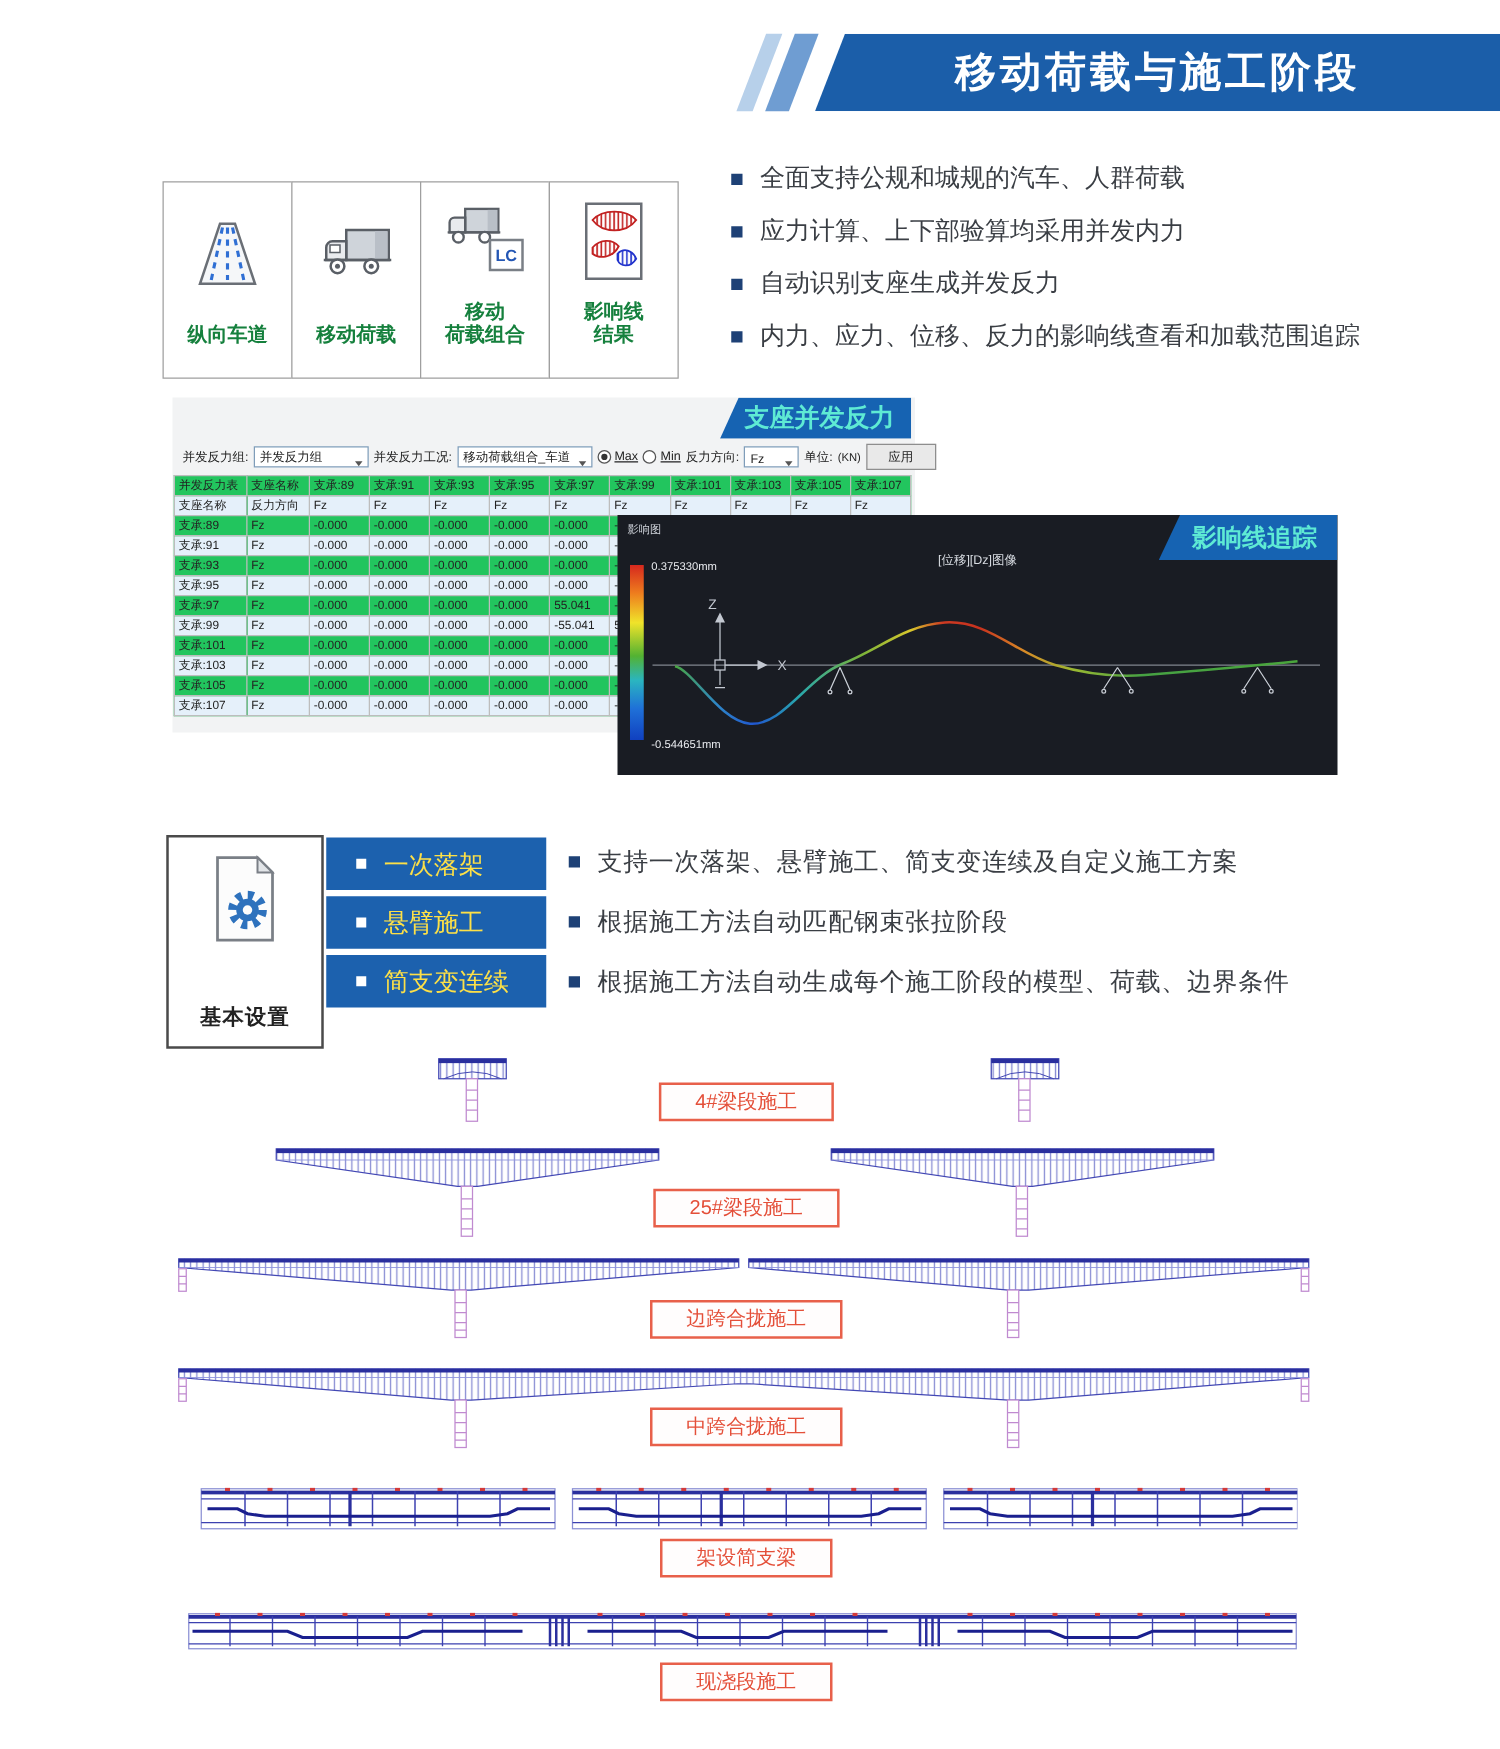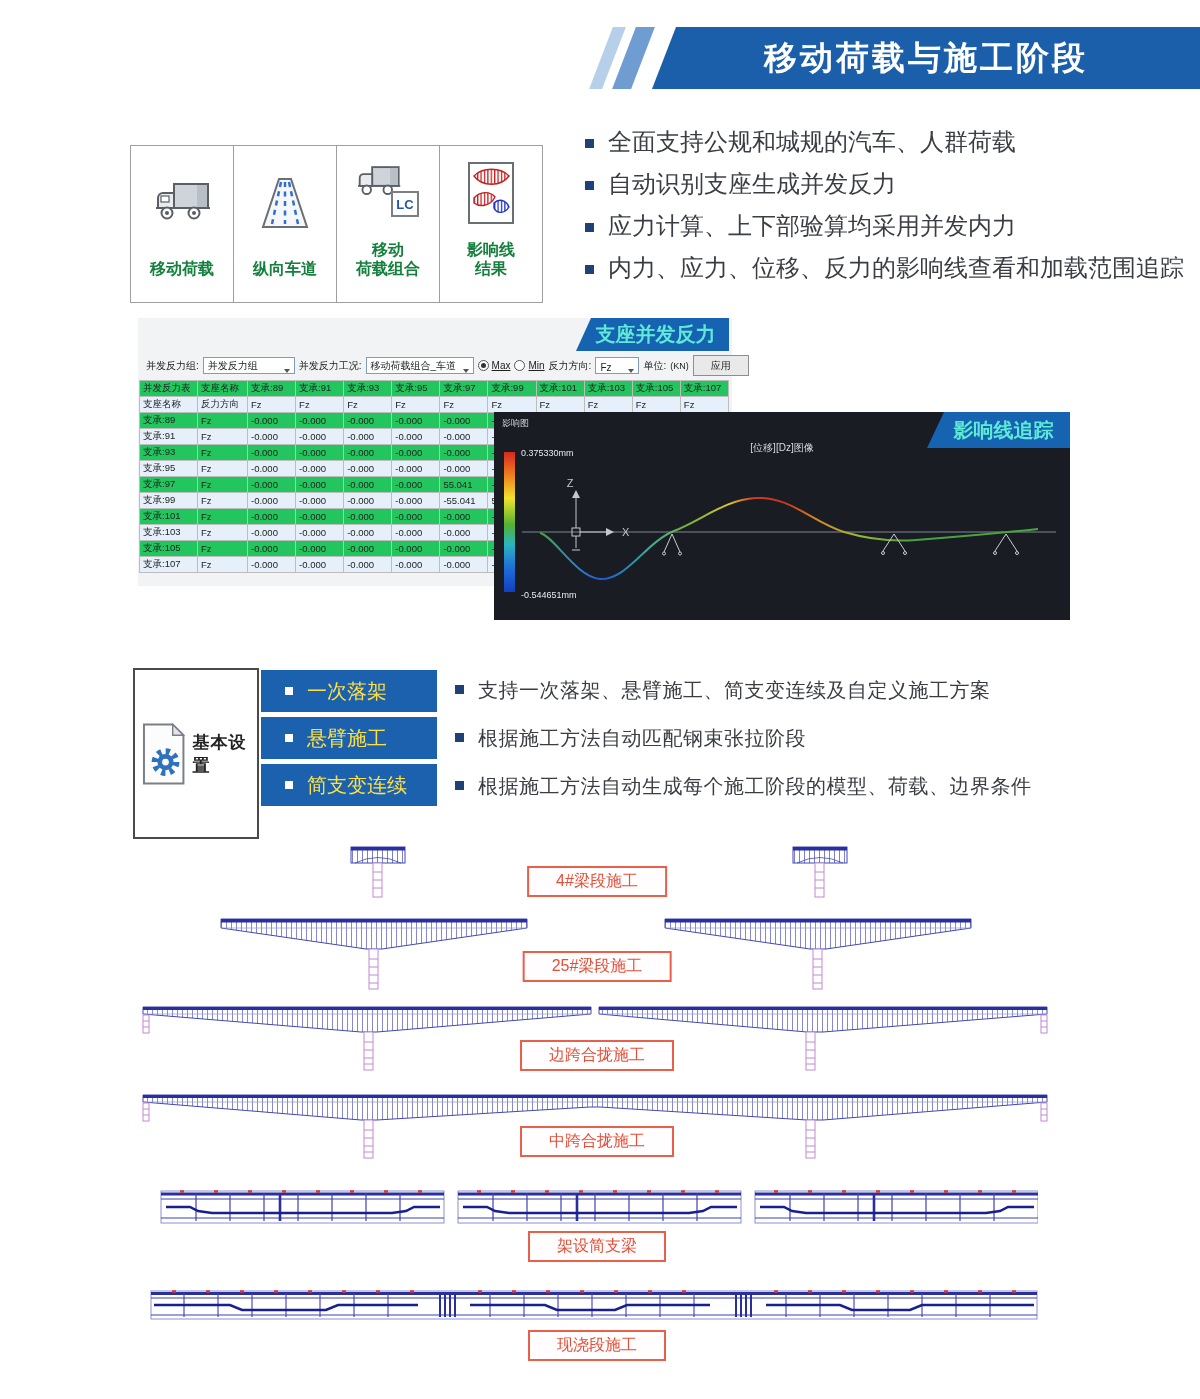--- a/index.html
+++ b/index.html
@@ -29,21 +29,21 @@
   .feature-box:first-child{margin-left:0;}
   .fi{flex:1;display:flex;align-items:center;justify-content:center;}
   .flabel{font-size:16px;font-weight:bold;color:#15803d;text-align:center;line-height:19px;}
   .flabel span{display:block;}
 
   
   .bullets{list-style:none;margin:0;padding:0;}
   .bullets li{display:flex;color:#3a3e44;}
   .sq{flex:0 0 auto;width:9px;height:9px;background:#1e4176;margin:7px 14px 0 0;}
   .bullets-top{position:absolute;left:585px;top:132px;}
-  .bullets-top li{font-size:24px;line-height:23px;margin-bottom:19px;font-family:Liberation Mono, monospace;}
+  .bullets-top li{font-size:20px;line-height:23px;margin-bottom:19px;}
   .bullets-cons{position:absolute;left:455px;top:678px;}
   .bullets-cons li{font-size:20px;line-height:24px;margin-bottom:24px;letter-spacing:0.5px;}
 
   
   .reaction-panel{position:absolute;left:138px;top:318px;width:594px;height:268px;background:#f2f3f4;z-index:1;}
   .badge{
     position:absolute;top:0;background:#1663b2;color:#5eead4;font-weight:bold;
     display:flex;align-items:center;justify-content:center;
   }
   .badge-reaction{right:3px;width:147px;height:33px;font-size:20px;clip-path:polygon(15px 0,100% 0,100% 100%,0 100%);padding-left:6px;}
@@ -63,71 +63,71 @@
   .badge-influence{right:0;width:133px;height:36px;font-size:20px;clip-path:polygon(17px 0,100% 0,100% 100%,0 100%);padding-left:10px;}
   .corner-label{position:absolute;left:8px;top:5px;font-size:9px;color:#cfd3da;}
   .plot-title{position:absolute;left:0;top:29px;width:100%;text-align:center;font-size:10px;color:#d8dce2;}
   .colorbar{position:absolute;left:10px;top:40px;width:11px;height:140px;
     background:linear-gradient(#d6281e,#ee7c1e 16%,#f0e32a 33%,#53b232 52%,#2ab5c0 66%,#1f71d8 82%,#1040c0);}
   .cb-max{position:absolute;left:27px;top:36px;font-size:9px;color:#e8eaee;}
   .cb-min{position:absolute;left:27px;top:178px;font-size:9px;color:#e8eaee;}
 
   
   .settings-box{position:absolute;left:133px;top:668px;width:122px;height:143px;border:2px solid #4a4a4a;background:#fff;
-    display:flex;align-items:center;justify-content:space-between;padding:12px 0 12px;box-sizing:content-box;}
+    display:flex;flex-direction:column;align-items:center;justify-content:space-between;padding:12px 0 12px;box-sizing:content-box;}
   .settings-label{font-size:17px;font-weight:bold;color:#222;letter-spacing:1px;}
   .stage-btn{position:absolute;left:261px;width:176px;height:42px;background:#1c61ae;color:#fde047;font-size:20px;
     display:flex;align-items:center;}
   .stage-btn .wsq{width:8px;height:8px;background:#fff;margin:0 14px 0 24px;flex:0 0 auto;}
   .stage-label{
     position:absolute;left:597px;transform:translateX(-50%);
     border:2px solid #e8604a;color:#e44f39;background:#fffdfd;
     font-size:16px;padding:3px 27px;white-space:nowrap;z-index:3;
   }
 </style>
 </head>
 <body>
 
 <div class="stripe stripe1"></div>
 <div class="stripe stripe2"></div>
 <div class="banner">
   <div class="banner-title">移动荷载与施工阶段</div>
 </div>
 
 <div class="features">
+  <div class="feature-box">
+    <div class="fi">
+      <svg width="56" height="56" viewBox="0 0 56 56">
+        <polygon points="22,4 34,4 50,52 6,52" fill="#f5f7f9" stroke="#6a6f76" stroke-width="2"></polygon>
+        <path d="M24,7 L15,49" stroke="#2f6fd4" stroke-width="2.5" stroke-dasharray="5,4.5" fill="none"></path>
+        <path d="M28,7 L28,49" stroke="#2f6fd4" stroke-width="2.5" stroke-dasharray="5,4.5" fill="none"></path>
+        <path d="M32,7 L41,49" stroke="#2f6fd4" stroke-width="2.5" stroke-dasharray="5,4.5" fill="none"></path>
+      </svg>
+    </div>
+    <div class="flabel">
+      <span>纵向车道</span>
+      <span></span>
+    </div>
+  </div>
   <div class="feature-box">
     <div class="fi">
       <svg width="60" height="46" viewBox="0 0 60 46">
         <rect x="22" y="4" width="34" height="24" fill="#cfd4da" stroke="#5a5f66" stroke-width="2"></rect>
         <rect x="45" y="5" width="10" height="22" fill="#b9bfc7"></rect>
         <path d="M6,28 V18 a5,5 0 0 1 5,-5 h11 v15 z" fill="#e9ebee" stroke="#5a5f66" stroke-width="2"></path>
         <path d="M4,28 h54" stroke="#5a5f66" stroke-width="2"></path>
         <rect x="9" y="16" width="8" height="6" fill="#ffffff" stroke="#5a5f66" stroke-width="1.2"></rect>
         <circle cx="15" cy="33" r="5.5" fill="#ffffff" stroke="#5a5f66" stroke-width="2"></circle>
         <circle cx="15" cy="33" r="2" fill="#5a5f66"></circle>
         <circle cx="42" cy="33" r="5.5" fill="#ffffff" stroke="#5a5f66" stroke-width="2"></circle>
         <circle cx="42" cy="33" r="2" fill="#5a5f66"></circle>
       </svg>
     </div>
     <div class="flabel">
       <span>移动荷载</span>
-      <span></span>
-    </div>
-  </div>
-  <div class="feature-box">
-    <div class="fi">
-      <svg width="56" height="56" viewBox="0 0 56 56">
-        <polygon points="22,4 34,4 50,52 6,52" fill="#f5f7f9" stroke="#6a6f76" stroke-width="2"></polygon>
-        <path d="M24,7 L15,49" stroke="#2f6fd4" stroke-width="2.5" stroke-dasharray="5,4.5" fill="none"></path>
-        <path d="M28,7 L28,49" stroke="#2f6fd4" stroke-width="2.5" stroke-dasharray="5,4.5" fill="none"></path>
-        <path d="M32,7 L41,49" stroke="#2f6fd4" stroke-width="2.5" stroke-dasharray="5,4.5" fill="none"></path>
-      </svg>
-    </div>
-    <div class="flabel">
-      <span>纵向车道</span>
       <span></span>
     </div>
   </div>
   <div class="feature-box">
     <div class="fi">
       <svg width="66" height="58" viewBox="0 0 66 58">
         <g transform="scale(0.78)">
           <rect x="22" y="4" width="34" height="24" fill="#cfd4da" stroke="#5a5f66" stroke-width="2.4"></rect>
           <rect x="45" y="5" width="10" height="22" fill="#b9bfc7"></rect>
           <path d="M6,28 V18 a5,5 0 0 1 5,-5 h11 v15 z" fill="#e9ebee" stroke="#5a5f66" stroke-width="2.4"></path>
@@ -168,25 +168,25 @@
   </div>
 </div>
 
 <ul class="bullets bullets-top">
   <li>
       <span class="sq"></span>
       <span>全面支持公规和城规的汽车、人群荷载</span>
     </li>
   <li>
       <span class="sq"></span>
-      <span>自动识别支座生成并发反力</span>
+      <span>应力计算、上下部验算均采用并发内力</span>
     </li>
   <li>
       <span class="sq"></span>
-      <span>应力计算、上下部验算均采用并发内力</span>
+      <span>自动识别支座生成并发反力</span>
     </li>
   <li>
       <span class="sq"></span>
       <span>内力、应力、位移、反力的影响线查看和加载范围追踪</span>
     </li>
 </ul>
 
 <div class="reaction-panel">
   <div class="badge badge-reaction">支座并发反力</div>
   <div class="toolbar">

